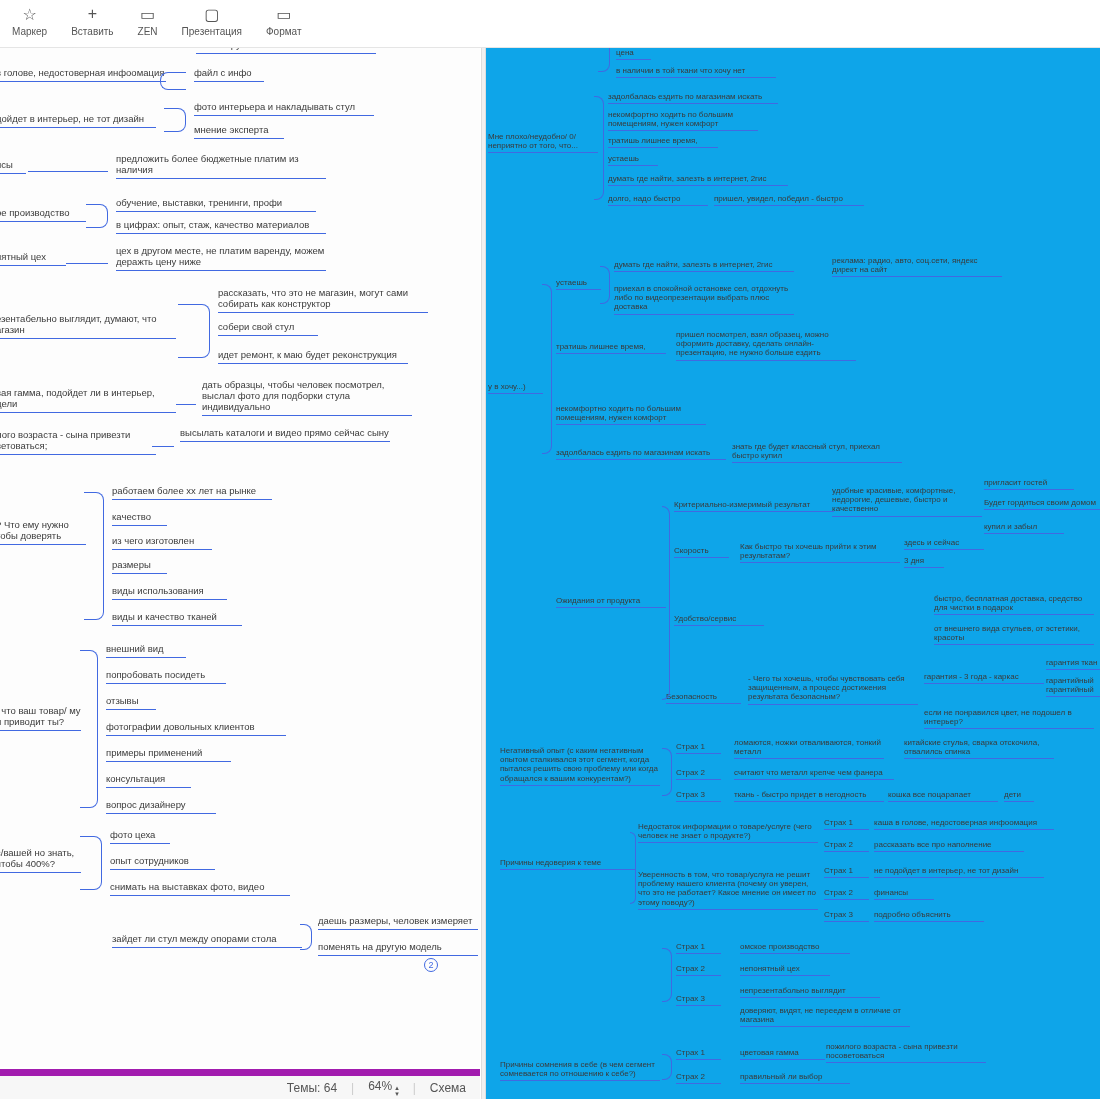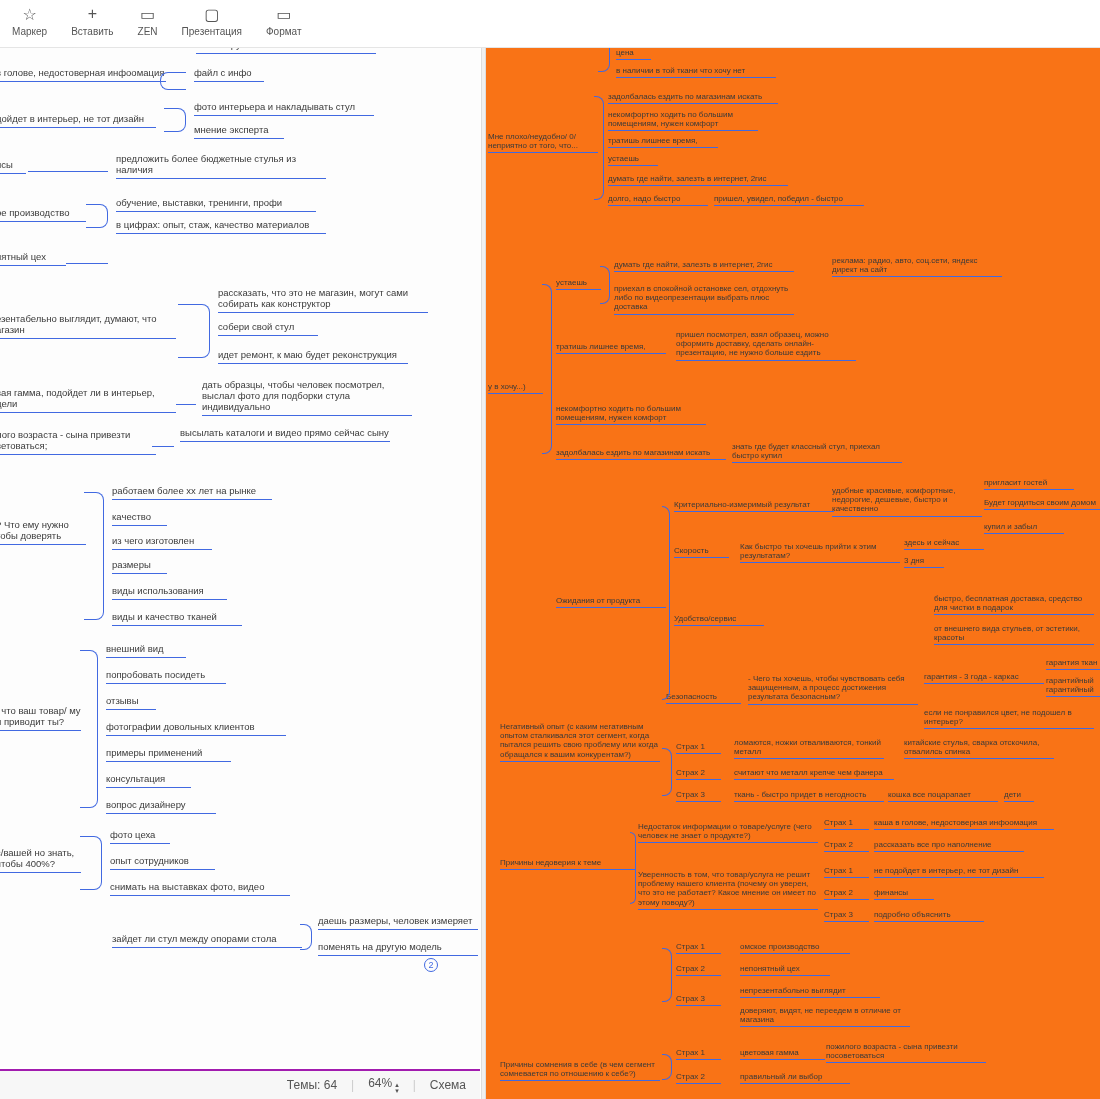--- a/index.html
+++ b/index.html
@@ -1,22 +1,22 @@
 <!DOCTYPE html>
 <html><head>
 <meta charset="utf-8">
 <style>
 *{box-sizing:border-box;margin:0;padding:0}
 body{font-family:'Segoe UI',Arial,sans-serif;font-size:11px;color:#333;background:#fff;width:1100px;height:1099px;overflow:hidden;position:relative}
 .toolbar{height:48px;display:flex;align-items:flex-start;padding:2px 0 0 0;border-bottom:1px solid #e5e5e5;background:#fff;position:absolute;top:0;left:0;right:0;z-index:10}
 .tbtn{display:flex;flex-direction:column;align-items:center;gap:2px;padding:2px 12px;font-size:10px;color:#555;cursor:pointer}
 .tbtn .ico{width:20px;height:20px;display:flex;align-items:center;justify-content:center;font-size:16px;color:#555}
 .canvas{position:absolute;top:48px;left:0;width:480px;bottom:32px;background:#fdfdfd;overflow:hidden}
-.canvas2{position:absolute;top:0;left:486px;right:0;bottom:0;background:#f97316;overflow:hidden}
-.statusbar{position:absolute;bottom:0;left:0;width:480px;height:30px;background:#f7f7f7;border-top:2px solid #a21caf;display:flex;align-items:center;justify-content:flex-end;padding:2px 14px;font-size:12px;color:#555;gap:14px}
+.canvas2{position:absolute;top:0;left:486px;right:0;bottom:0;background:#0ea5e9;overflow:hidden}
+.statusbar{position:absolute;bottom:0;left:0;width:480px;height:30px;background:#f7f7f7;border-top:7px solid #a21caf;display:flex;align-items:center;justify-content:flex-end;padding:2px 14px;font-size:12px;color:#555;gap:14px}
 .vdiv{position:absolute;left:481px;top:0;bottom:0;width:5px;background:#f0f0f0;border-left:1px solid #ddd;border-right:1px solid #ddd}
 .node{position:absolute;font-size:9.5px;color:#3a3a3a;line-height:1.15;border-bottom:1.5px solid #4169e1;padding:2px 0;white-space:normal}
 .n2{font-size:8px}
 .wl{position:absolute;border:1px solid #4169e1;border-right:none;border-radius:8px 0 0 8px}
 .wr{position:absolute;border:1px solid #4169e1;border-left:none;border-radius:0 8px 8px 0}
 .hl{position:absolute;height:1px;background:#4169e1}
 .updown{display:inline-flex;flex-direction:column;font-size:7px;line-height:6px;margin-left:3px}
 .sep{color:#ccc}
 .tb2{position:absolute;top:0;left:486px;right:0;height:14px;display:flex;gap:130px;padding-left:60px;font-size:9px;color:#888;align-items:center;z-index:5}
 </style>
@@ -57,29 +57,30 @@
 <div class="canvas">
   <div class="node" style="left:196px;top:-10px;width:180px">своими руками</div>
   <div class="node" style="left:-4px;top:18px;width:170px">в голове, недостоверная инфоомация</div>
   <div class="node" style="left:194px;top:18px;width:70px">файл с инфо</div>
   <div class="node" style="left:194px;top:52px;width:180px">фото интерьера и накладывать стул</div>
   <div class="node" style="left:194px;top:75px;width:90px">мнение эксперта</div>
   <div class="node" style="left:-4px;top:64px;width:160px">дойдет в интерьер, не тот дизайн</div>
   <div class="wl" style="left:160px;top:24px;width:26px;height:18px"></div>
   <div class="wr" style="left:164px;top:60px;width:22px;height:24px"></div>
 
-  <div class="node" style="left:116px;top:104px;width:210px">предложить более бюджетные стулья из наличия</div>
+  <div class="node" style="left:116px;top:104px;width:210px">предложить более бюджетные платим из наличия</div>
   <div class="node" style="left:-4px;top:110px;width:30px">нсы</div>
   <div class="hl" style="left:28px;top:123px;width:80px"></div>
 
   <div class="node" style="left:116px;top:148px;width:200px">обучение, выставки, тренинги, профи</div>
   <div class="node" style="left:116px;top:170px;width:210px">в цифрах: опыт, стаж, качество материалов</div>
   <div class="node" style="left:-4px;top:158px;width:90px">ое производство</div>
   <div class="wr" style="left:86px;top:156px;width:22px;height:24px"></div>
 
+  <div class="node" style="left:116px;top:196px;width:210px">цех в другом месте, не платим варенду, можем деражть цену ниже</div>
   <div class="node" style="left:-4px;top:202px;width:70px">нятный цех</div>
   <div class="hl" style="left:66px;top:215px;width:42px"></div>
 
   <div class="node" style="left:218px;top:238px;width:210px">рассказать, что это не магазин, могут сами собирать как конструктор</div>
   <div class="node" style="left:218px;top:272px;width:100px">собери свой стул</div>
   <div class="node" style="left:218px;top:300px;width:190px">идет ремонт, к маю будет реконструкция</div>
   <div class="node" style="left:-4px;top:264px;width:180px">езентабельно выглядит, думают, что агазин</div>
   <div class="wr" style="left:178px;top:256px;width:32px;height:54px"></div>
 
   <div class="node" style="left:202px;top:330px;width:210px">дать образцы, чтобы человек посмотрел, выслал фото для подборки стула индивидуально</div>
@@ -172,21 +173,21 @@
   <div class="node n2" style="left:448px;top:622px;width:160px">от внешнего вида стульев, от эстетики, красоты</div>
 
   <div class="node n2" style="left:180px;top:690px;width:75px">Безопасность</div>
   <div class="node n2" style="left:262px;top:672px;width:170px">- Чего ты хочешь, чтобы чувствовать себя защищенным, а процесс достижения результата безопасным?</div>
   <div class="node n2" style="left:438px;top:670px;width:120px">гарантия - 3 года - каркас</div>
   <div class="node n2" style="left:560px;top:656px;width:60px">гарантия ткан</div>
   <div class="node n2" style="left:560px;top:674px;width:60px">гарантийный гарантийный</div>
   <div class="node n2" style="left:438px;top:706px;width:170px">если не понравился цвет, не подошел в интерьер?</div>
   <div class="wr" style="left:176px;top:506px;width:8px;height:194px"></div>
 
-  <div class="node n2" style="left:14px;top:720px;width:160px">Негативный опыт (с каким негативным опытом сталкивался этот сегмент, когда пытался решить свою проблему или когда обращался к вашим конкурентам?)</div>
+  <div class="node n2" style="left:14px;top:744px;width:160px">Негативный опыт (с каким негативным опытом сталкивался этот сегмент, когда пытался решить свою проблему или когда обращался к вашим конкурентам?)</div>
   <div class="node n2" style="left:190px;top:740px;width:45px">Страх 1</div>
   <div class="node n2" style="left:248px;top:736px;width:150px">ломаются, ножки отваливаются, тонкий металл</div>
   <div class="node n2" style="left:418px;top:736px;width:150px">китайские стулья, сварка отскочила, отвалилсь спинка</div>
   <div class="node n2" style="left:190px;top:766px;width:45px">Страх 2</div>
   <div class="node n2" style="left:248px;top:766px;width:160px">считают что металл крепче чем фанера</div>
   <div class="node n2" style="left:190px;top:788px;width:45px">Страх 3</div>
   <div class="node n2" style="left:248px;top:788px;width:150px">ткань - быстро придет в негодность</div>
   <div class="node n2" style="left:402px;top:788px;width:110px">кошка все поцарапает</div>
   <div class="node n2" style="left:518px;top:788px;width:30px">дети</div>
   <div class="wr" style="left:176px;top:748px;width:10px;height:48px"></div>

